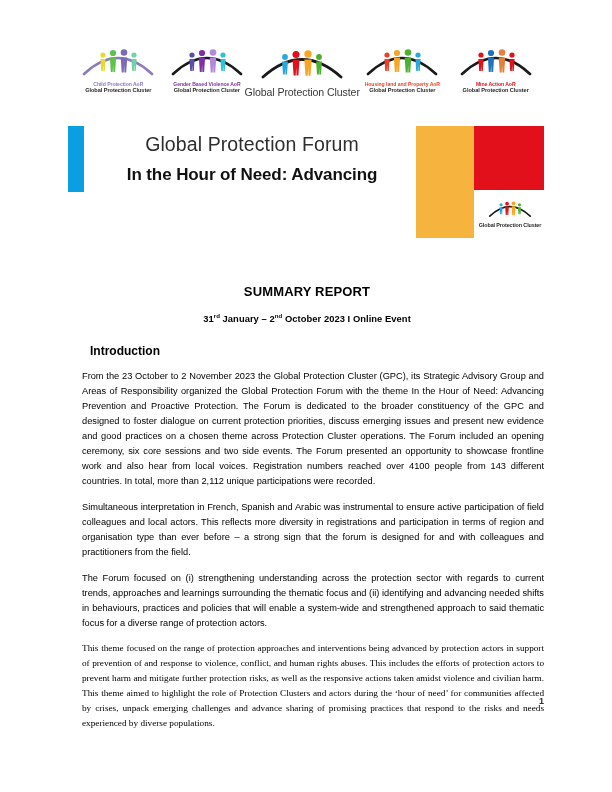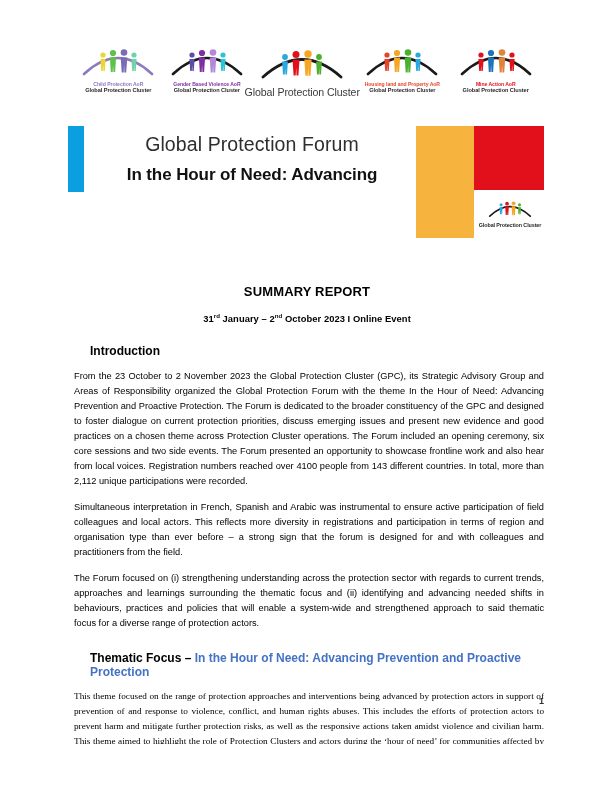--- a/index.html
+++ b/index.html
@@ -167,21 +167,21 @@
     padding-left: 20px;
   }
   .section-head .accent {
     color: #4472c4;
     font-weight: bold;
   }
   p.body {
     font-size: 9.25px;
     line-height: 1.62;
     text-align: justify;
-    margin: 11px 0 0 4px;
+    margin: 11px 0 0 12px;
     letter-spacing: -0.01px;
   }
   p.body.tight { margin-top: 10px; font-family: Liberation Serif, serif; }
 
   
   .page-number {
     position: absolute;
     right: 68px;
     bottom: 38px;
     font-size: 9px;
@@ -369,20 +369,19 @@
     <div class="doc-heading-center">SUMMARY REPORT</div>
 
     <div class="doc-dateline"><span>31</span><sup>rd</sup><span> January – </span><span>2</span><sup>nd</sup><span> October 2023 I Online Event</span></div>
 
     <div class="section-head"><span>Introduction</span><span class="accent"></span></div>
 
     <p class="body">From the 23 October to 2 November 2023 the Global Protection Cluster (GPC), its Strategic Advisory Group and Areas of Responsibility organized the Global Protection Forum with the theme In the Hour of Need: Advancing Prevention and Proactive Protection. The Forum is dedicated to the broader constituency of the GPC and designed to foster dialogue on current protection priorities, discuss emerging issues and present new evidence and good practices on a chosen theme across Protection Cluster operations. The Forum included an opening ceremony, six core sessions and two side events. The Forum presented an opportunity to showcase frontline work and also hear from local voices. Registration numbers reached over 4100 people from 143 different countries. In total, more than 2,112 unique participations were recorded.</p>
     <p class="body">Simultaneous interpretation in French, Spanish and Arabic was instrumental to ensure active participation of field colleagues and local actors. This reflects more diversity in registrations and participation in terms of region and organisation type than ever before – a strong sign that the forum is designed for and with colleagues and practitioners from the field.</p>
     <p class="body">The Forum focused on (i) strengthening understanding across the protection sector with regards to current trends, approaches and learnings surrounding the thematic focus and (ii) identifying and advancing needed shifts in behaviours, practices and policies that will enable a system-wide and strengthened approach to said thematic focus for a diverse range of protection actors.</p>
 
-    <div class="section-head"><span>Thematic Focus – </span><span class="accent">In the Hour of Need: Advancing Prevention and Proactive Protection</span></div>
 
     <p class="body tight">This theme focused on the range of protection approaches and interventions being advanced by protection actors in support of prevention of and response to violence, conflict, and human rights abuses. This includes the efforts of protection actors to prevent harm and mitigate further protection risks, as well as the responsive actions taken amidst violence and civilian harm. This theme aimed to highlight the role of Protection Clusters and actors during the ‘hour of need’ for communities affected by crises, unpack emerging challenges and advance sharing of promising practices that respond to the risks and needs experienced by diverse populations.</p>
   </div>
 
   <div class="page-number">1</div>
 
 </div>
 
 </body></html>

